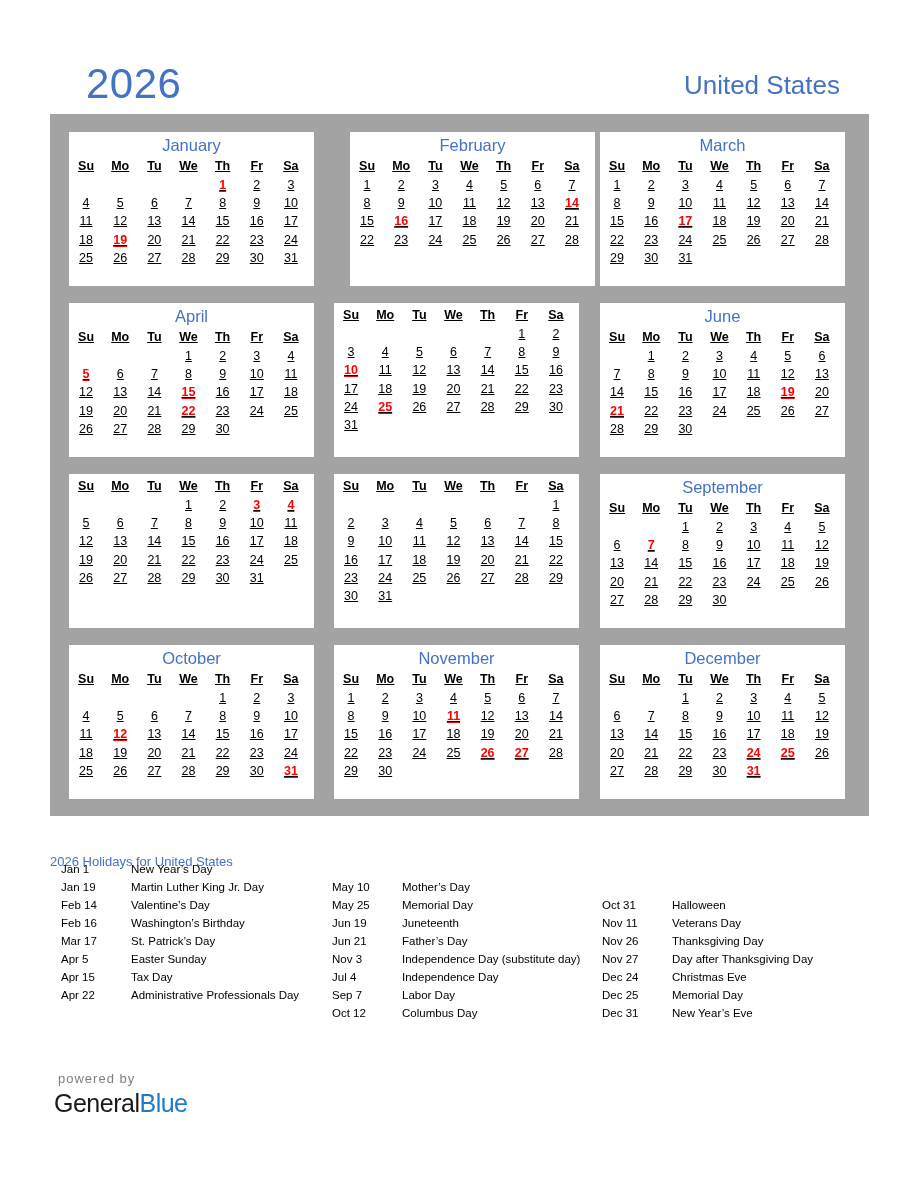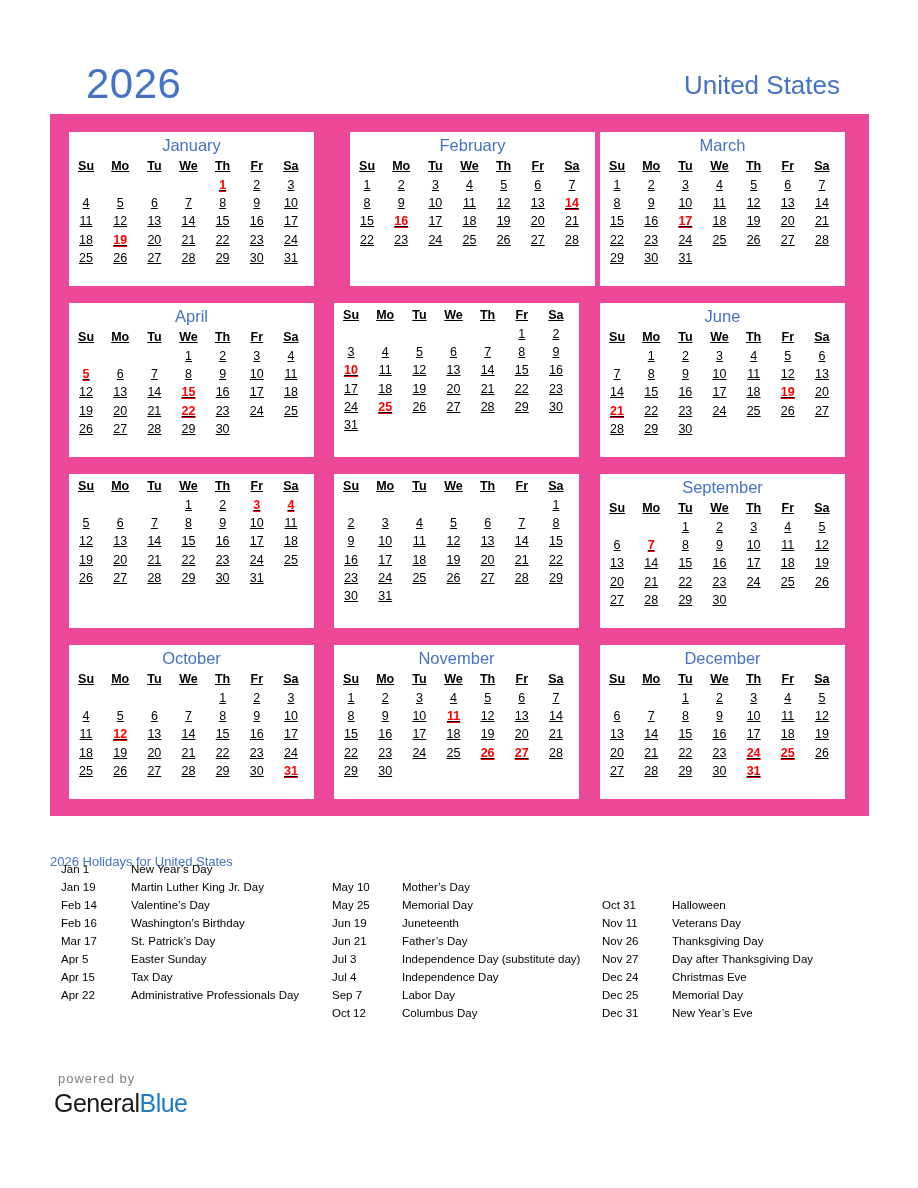--- a/index.html
+++ b/index.html
@@ -11,21 +11,21 @@
     .year {
       position: absolute; left: 86px; top: 60px;
       font-size: 42px; color: #4472c4; letter-spacing: 0.5px;
     }
     .country {
       position: absolute; right: 78px; top: 70px;
       font-size: 26px; color: #4472c4;
     }
     .panel {
       position: absolute; left: 50px; top: 114px; width: 819px; height: 702px;
-      background: #ec4899;
+      background: #a3a3a3;
     }
     .card {
       position: absolute; width: 245px; height: 154px; background: #ffffff;
     }
     .month-name {
       text-align: center; color: #4472c4; font-size: 16.5px;
       height: 22px; line-height: 26px;
     }
     .grid {
       display: grid; grid-template-columns: repeat(7, 1fr);
@@ -618,21 +618,21 @@
     <div class="hol-row"><span class="hol-date">Mar 17</span><span class="hol-name">St. Patrick’s Day</span></div>
     <div class="hol-row"><span class="hol-date">Apr 5</span><span class="hol-name">Easter Sunday</span></div>
     <div class="hol-row"><span class="hol-date">Apr 15</span><span class="hol-name">Tax Day</span></div>
     <div class="hol-row"><span class="hol-date">Apr 22</span><span class="hol-name">Administrative Professionals Day</span></div>
   </div>
 <div class="hol-col" style="left:332px; top:878px;">
     <div class="hol-row"><span class="hol-date">May 10</span><span class="hol-name">Mother’s Day</span></div>
     <div class="hol-row"><span class="hol-date">May 25</span><span class="hol-name">Memorial Day</span></div>
     <div class="hol-row"><span class="hol-date">Jun 19</span><span class="hol-name">Juneteenth</span></div>
     <div class="hol-row"><span class="hol-date">Jun 21</span><span class="hol-name">Father’s Day</span></div>
-    <div class="hol-row"><span class="hol-date">Jul 3</span><span class="hol-name">Independence Day (substitute day)</span></div>
+    <div class="hol-row"><span class="hol-date">Nov 3</span><span class="hol-name">Independence Day (substitute day)</span></div>
     <div class="hol-row"><span class="hol-date">Jul 4</span><span class="hol-name">Independence Day</span></div>
     <div class="hol-row"><span class="hol-date">Sep 7</span><span class="hol-name">Labor Day</span></div>
     <div class="hol-row"><span class="hol-date">Oct 12</span><span class="hol-name">Columbus Day</span></div>
   </div>
 <div class="hol-col" style="left:602px; top:896px;">
     <div class="hol-row"><span class="hol-date">Oct 31</span><span class="hol-name">Halloween</span></div>
     <div class="hol-row"><span class="hol-date">Nov 11</span><span class="hol-name">Veterans Day</span></div>
     <div class="hol-row"><span class="hol-date">Nov 26</span><span class="hol-name">Thanksgiving Day</span></div>
     <div class="hol-row"><span class="hol-date">Nov 27</span><span class="hol-name">Day after Thanksgiving Day</span></div>
     <div class="hol-row"><span class="hol-date">Dec 24</span><span class="hol-name">Christmas Eve</span></div>

